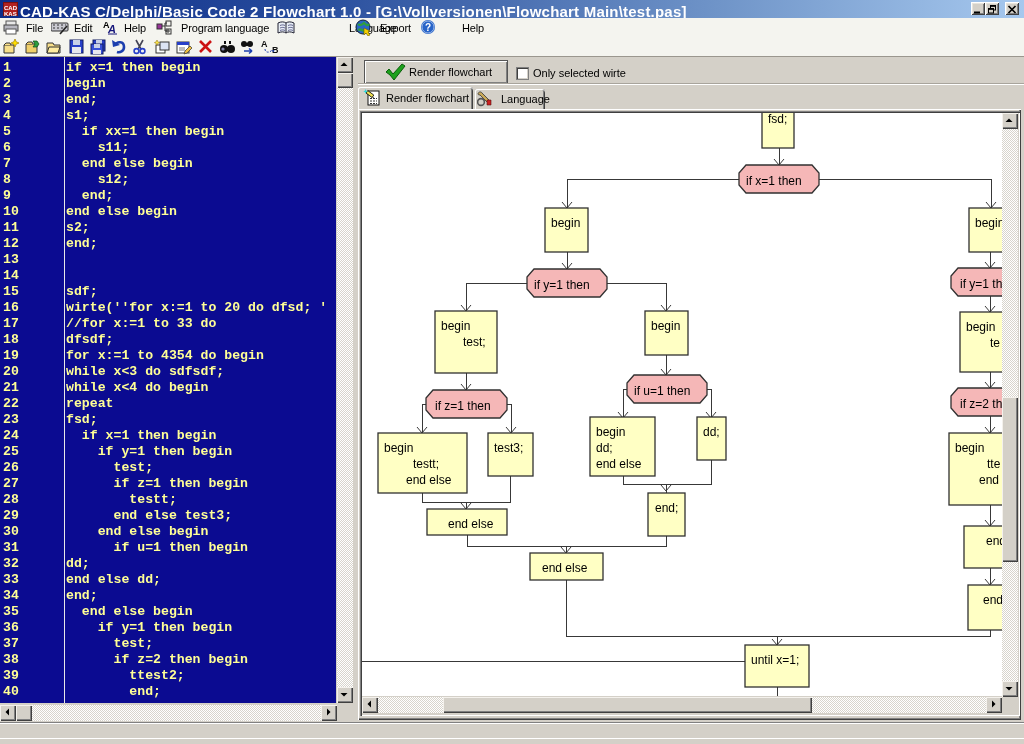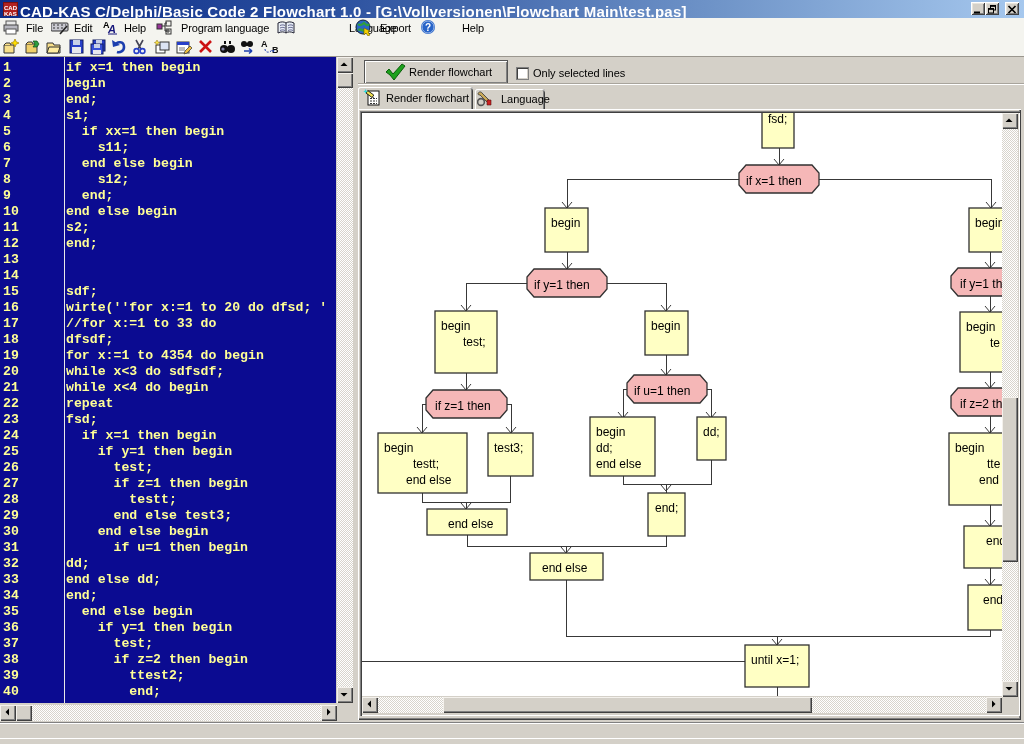--- a/index.html
+++ b/index.html
@@ -315,21 +315,21 @@
   </div>
 <div class="abs" style="left:337px; top:705px; width:16px; height:16px; background:#d4d0c8;"></div>
 
 <div id="btnRender" class="abs">
 <svg class="abs" style="left:18px; top:1px;" width="24" height="20">
   <path d="M3 10l3-3 4 5L19 2l3 2-11 14-4-5Z" fill="#1da11d" stroke="#0a5d0a" stroke-width="1"></path>
 </svg>
 <span>Render flowchart</span>
   </div>
 <div id="chk" class="abs"></div>
-<div id="chklbl" class="abs">Only selected lines</div>
+<div id="chklbl" class="abs">Only selected wirte</div>
 
 <div class="abs" style="left:358px; top:83px; width:666px; height:2px; background:#fff; box-shadow: inset 0 1px 0 #a8a49c;"></div>
 <div id="page" class="abs"></div>
 <div id="tab1" class="tab"></div>
 <div id="tab2" class="tab"></div>
 <div class="tabtxt" style="left:386px; top:92px;">Render flowchart</div>
 <div class="tabtxt" style="left:501px; top:93px;">Language</div>
 <svg class="abs" style="left:363px; top:89px;" width="18" height="18">
   <rect x="5" y="2" width="11" height="14" fill="#fff" stroke="#111"></rect>
   <path d="M7 9.5h7M7 12h7M7 14.5h7" stroke="#333" stroke-width="1" stroke-dasharray="2 1"></path>

